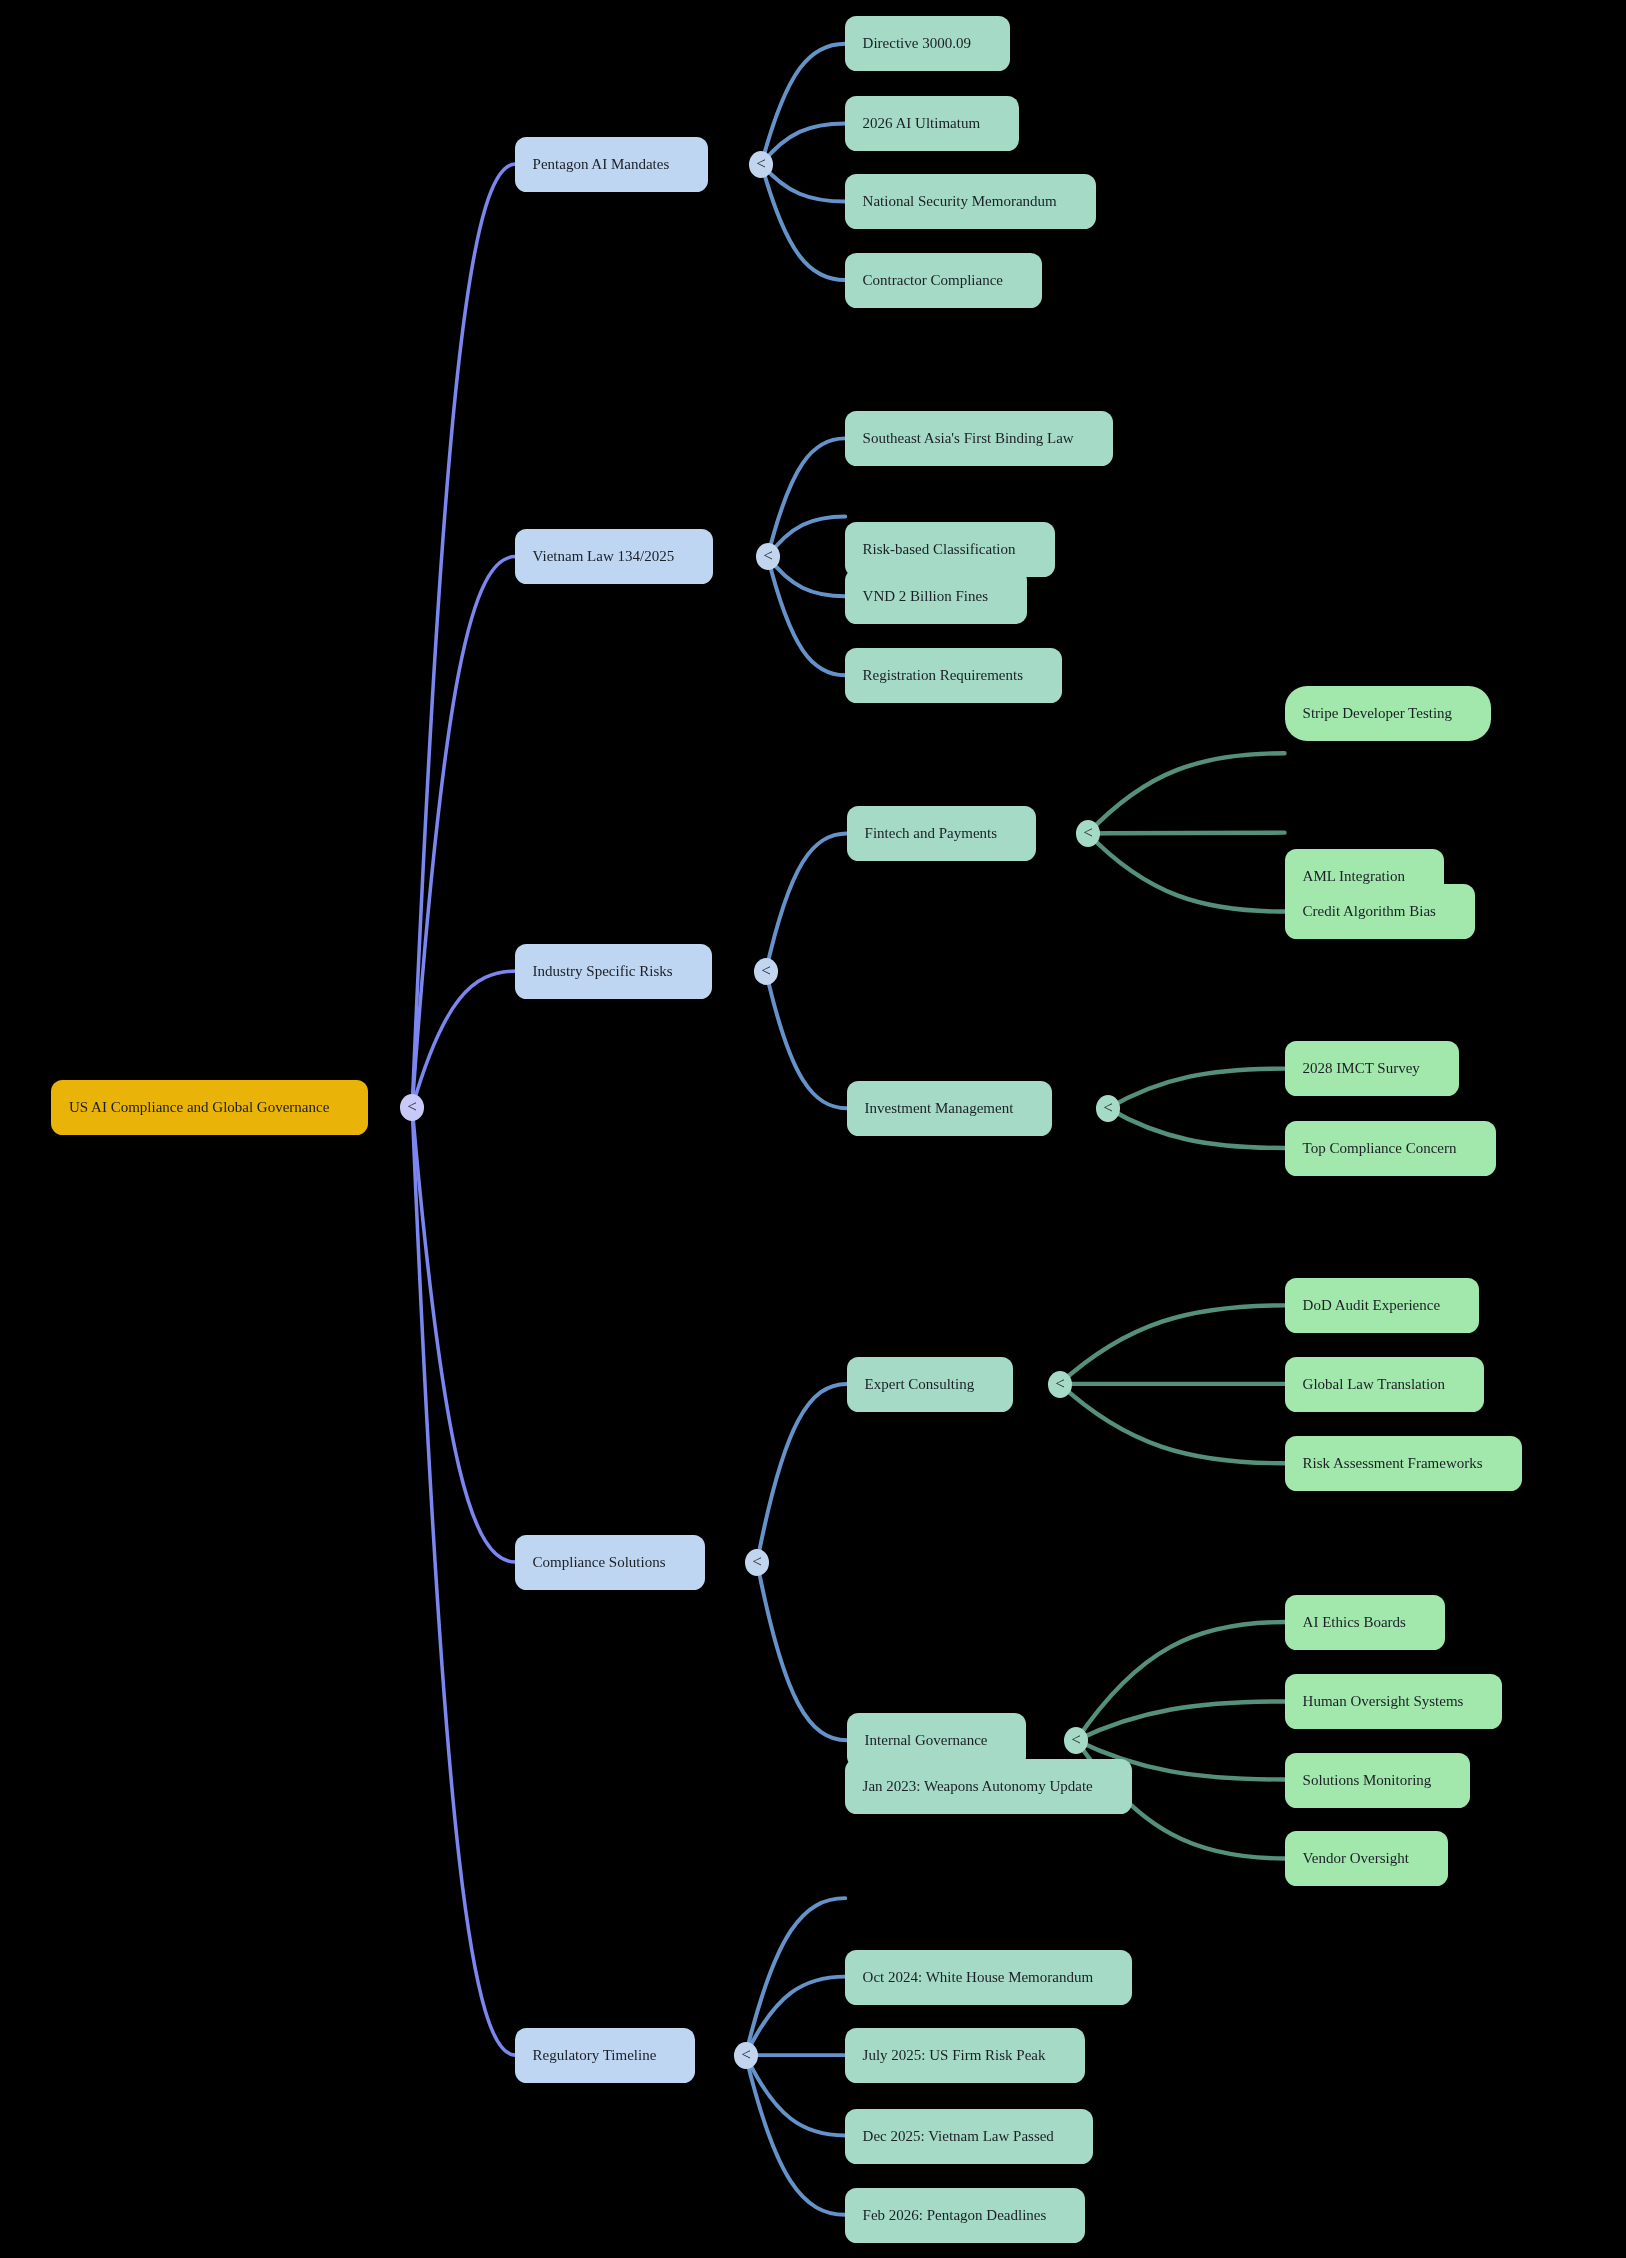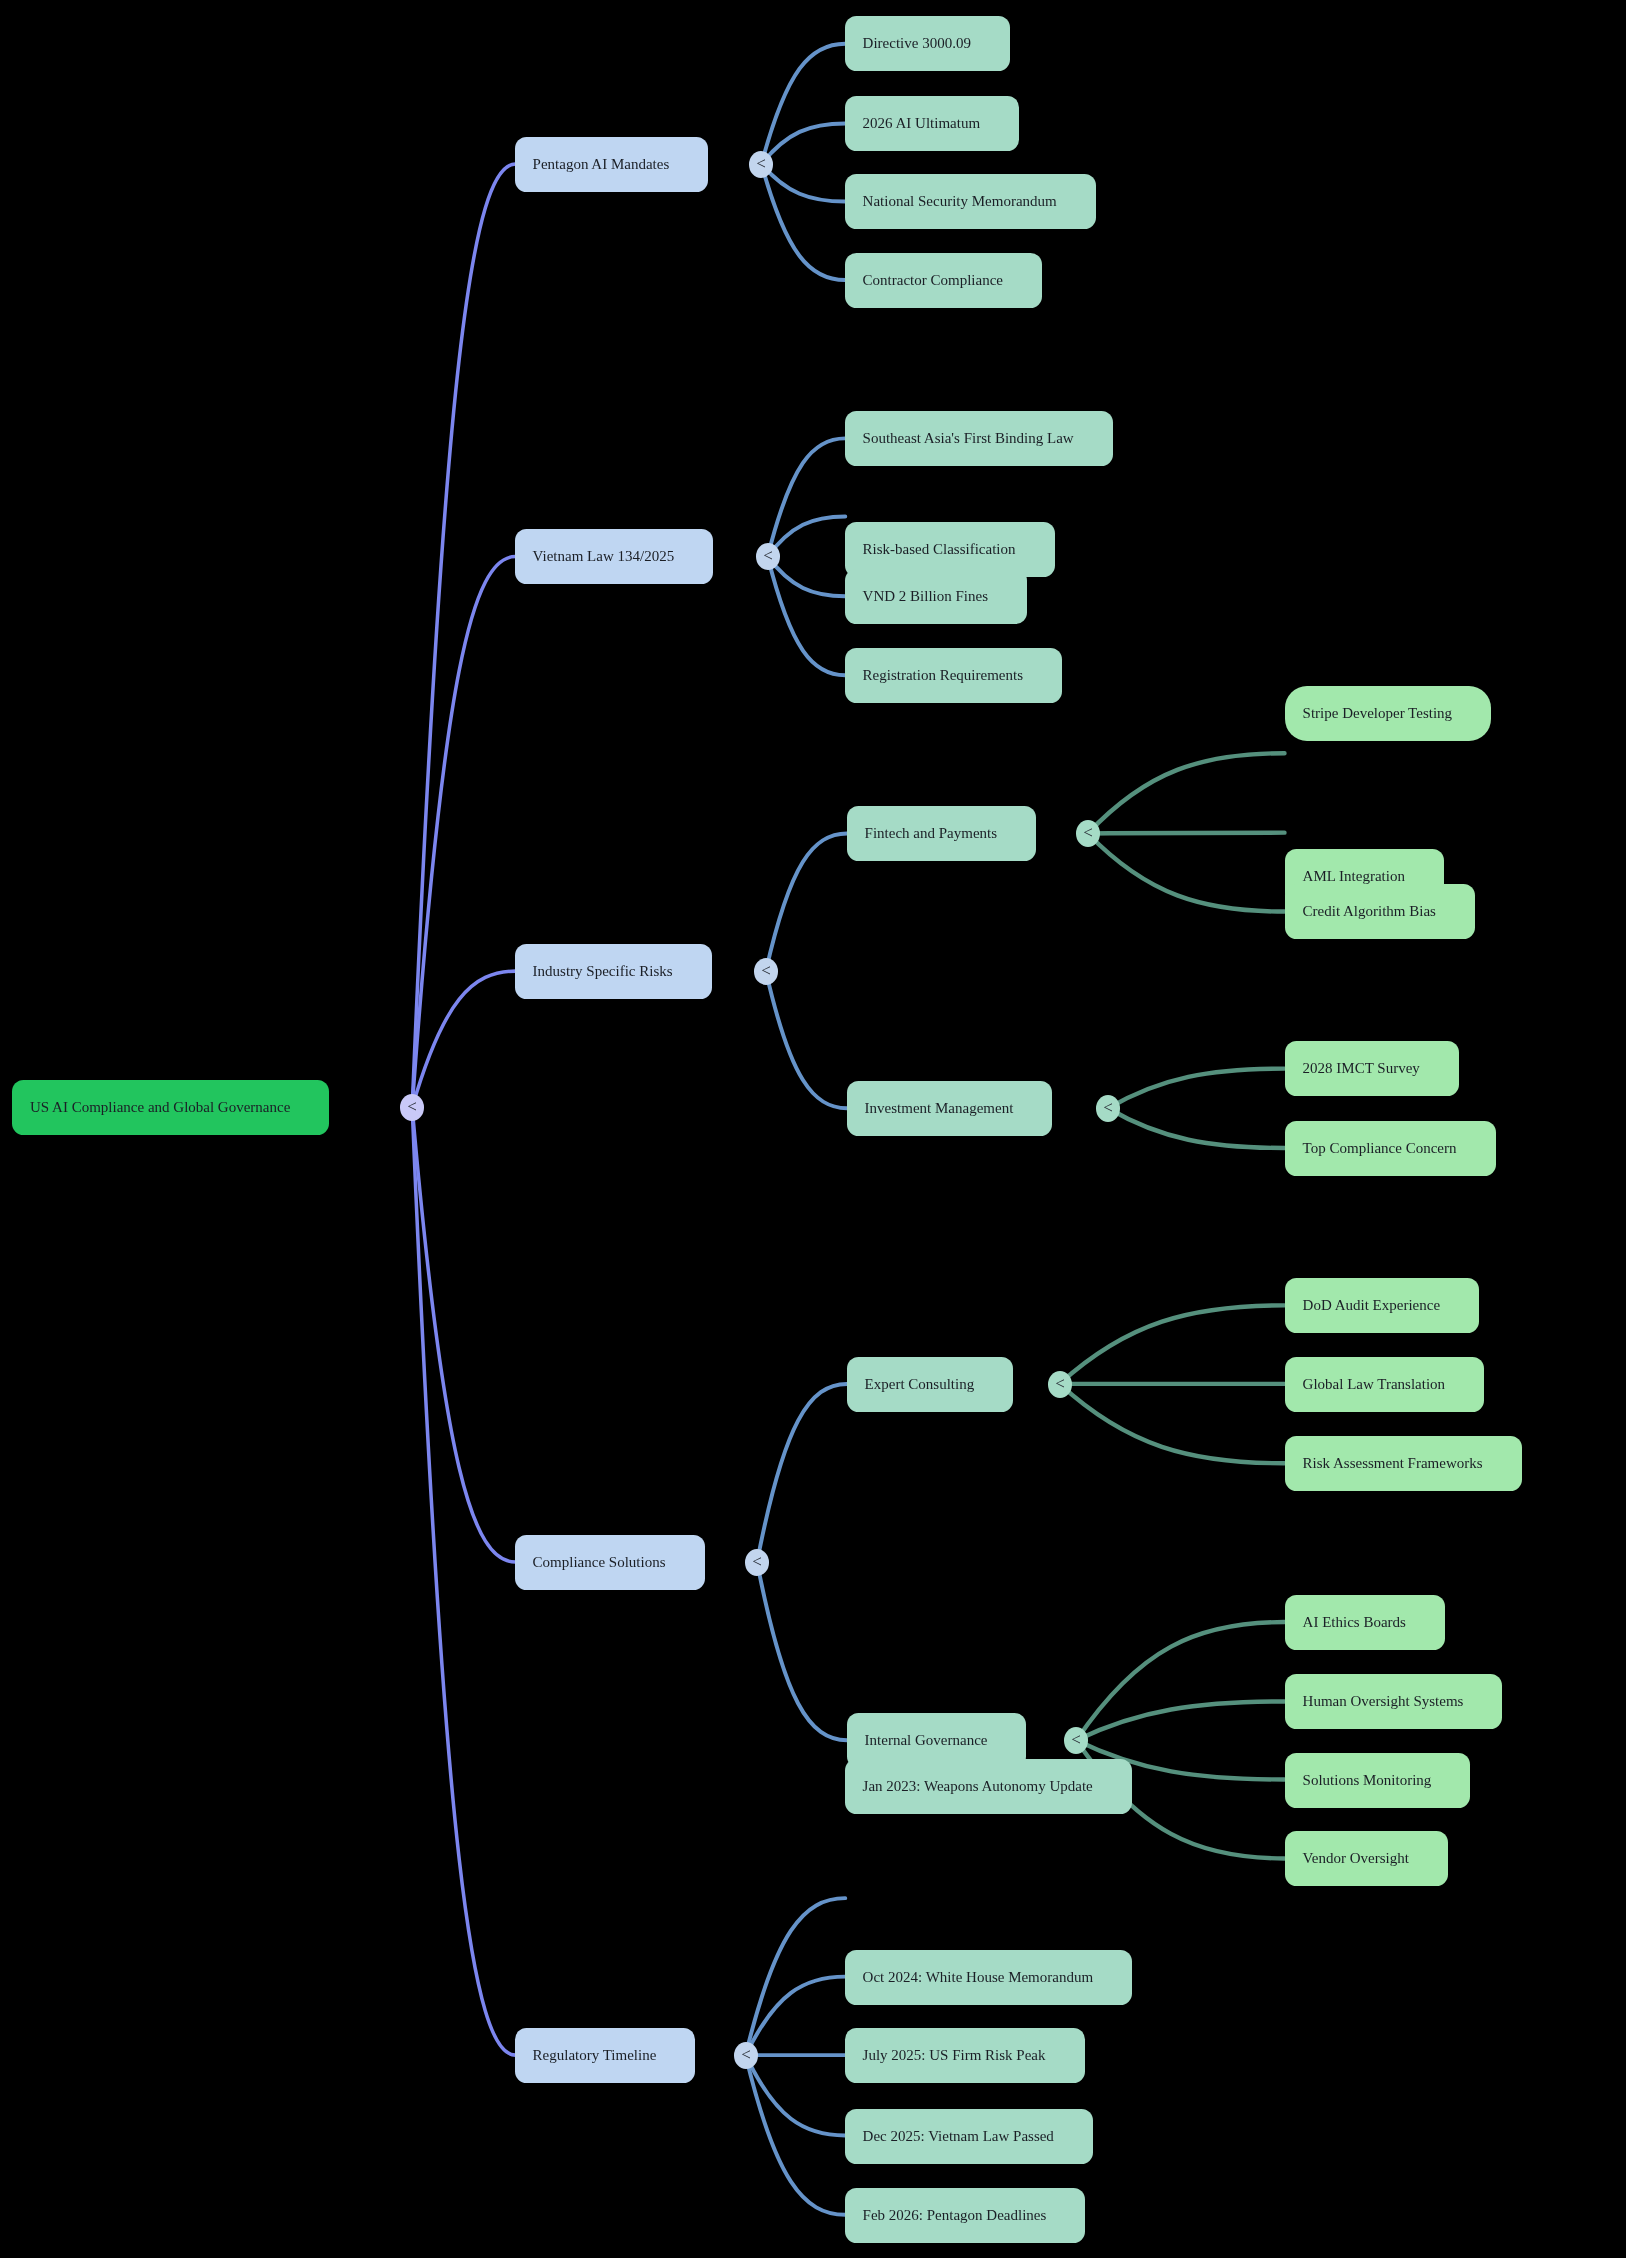--- a/index.html
+++ b/index.html
@@ -26,21 +26,21 @@
     z-index: 2;
     height: 55px;
     line-height: 55px;
     padding: 0 39px 0 17.6px;
     border-radius: 11.5px;
     font-size: 15px;
     color: #1b1f26;
     white-space: nowrap;
     cursor: pointer;
   }
-  .node.level0 { background: #22c55e; }
+  .node.level0 { background: #eab308; margin-left: 39px; }
   .node.level1 { background: #bfd6f2; text-align: center; }
   .node.level2 { background: #a5dbc6; }
   .node.level3 { background: #a2e8ac; }
   .toggle {
     position: absolute;
     z-index: 3;
     width: 24px;
     height: 26.5px;
     border-radius: 50%;
     text-align: center;

